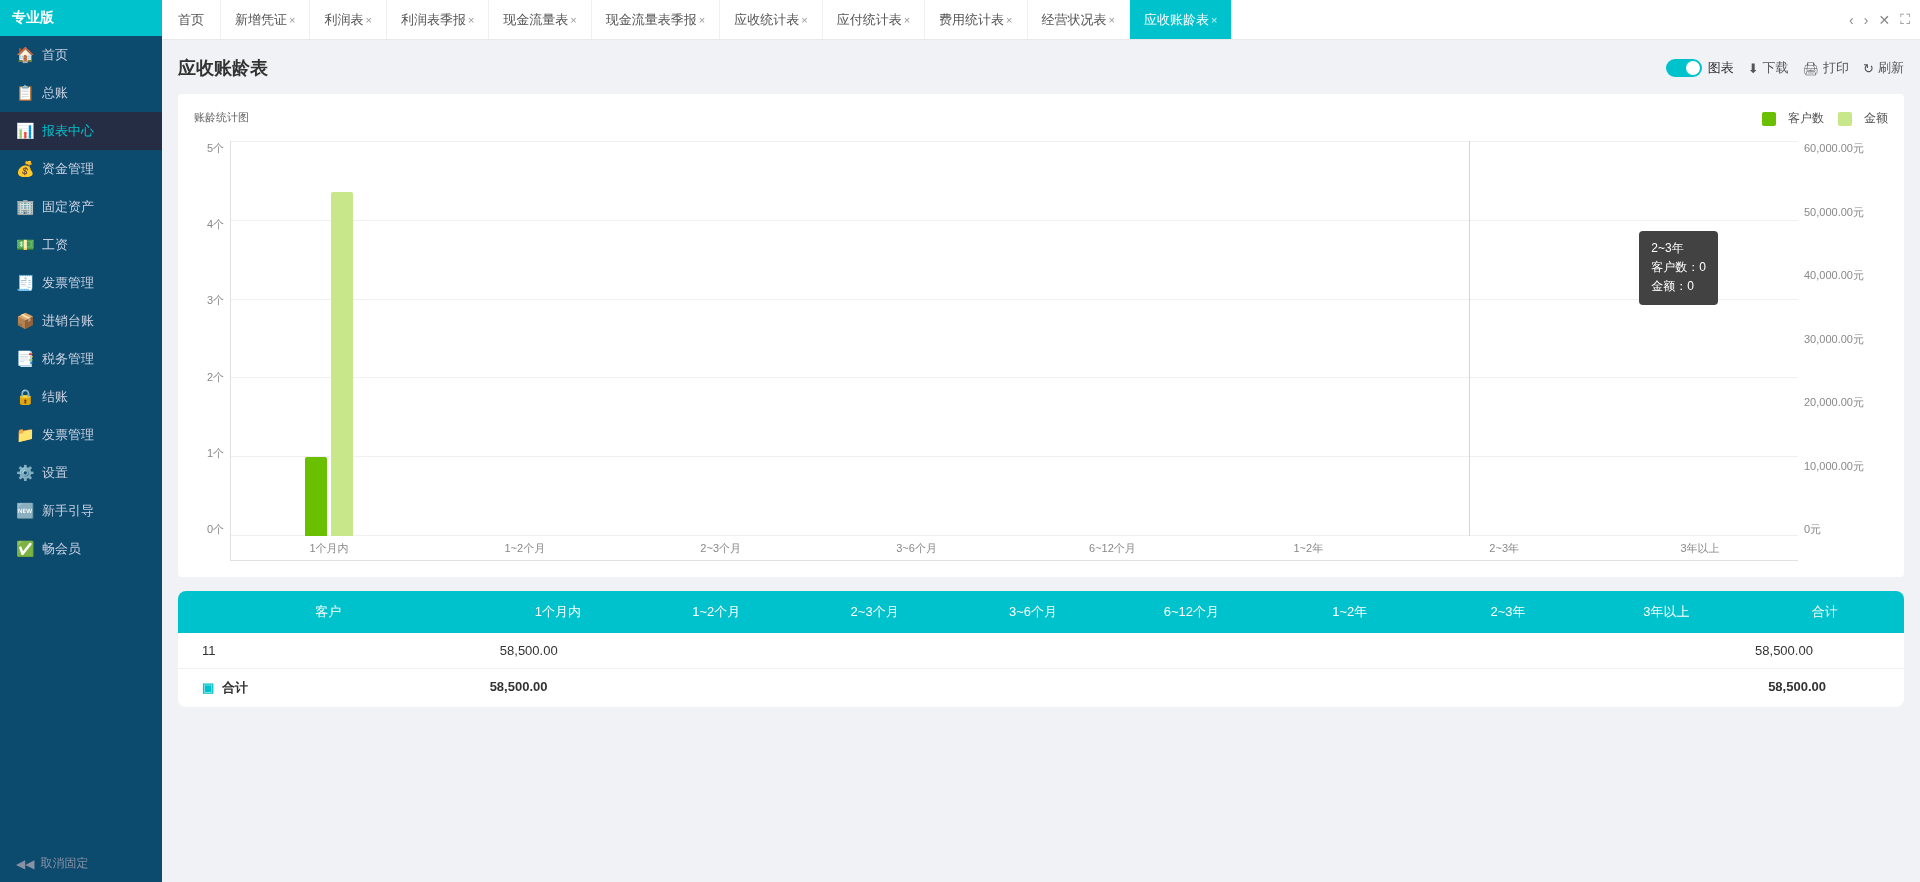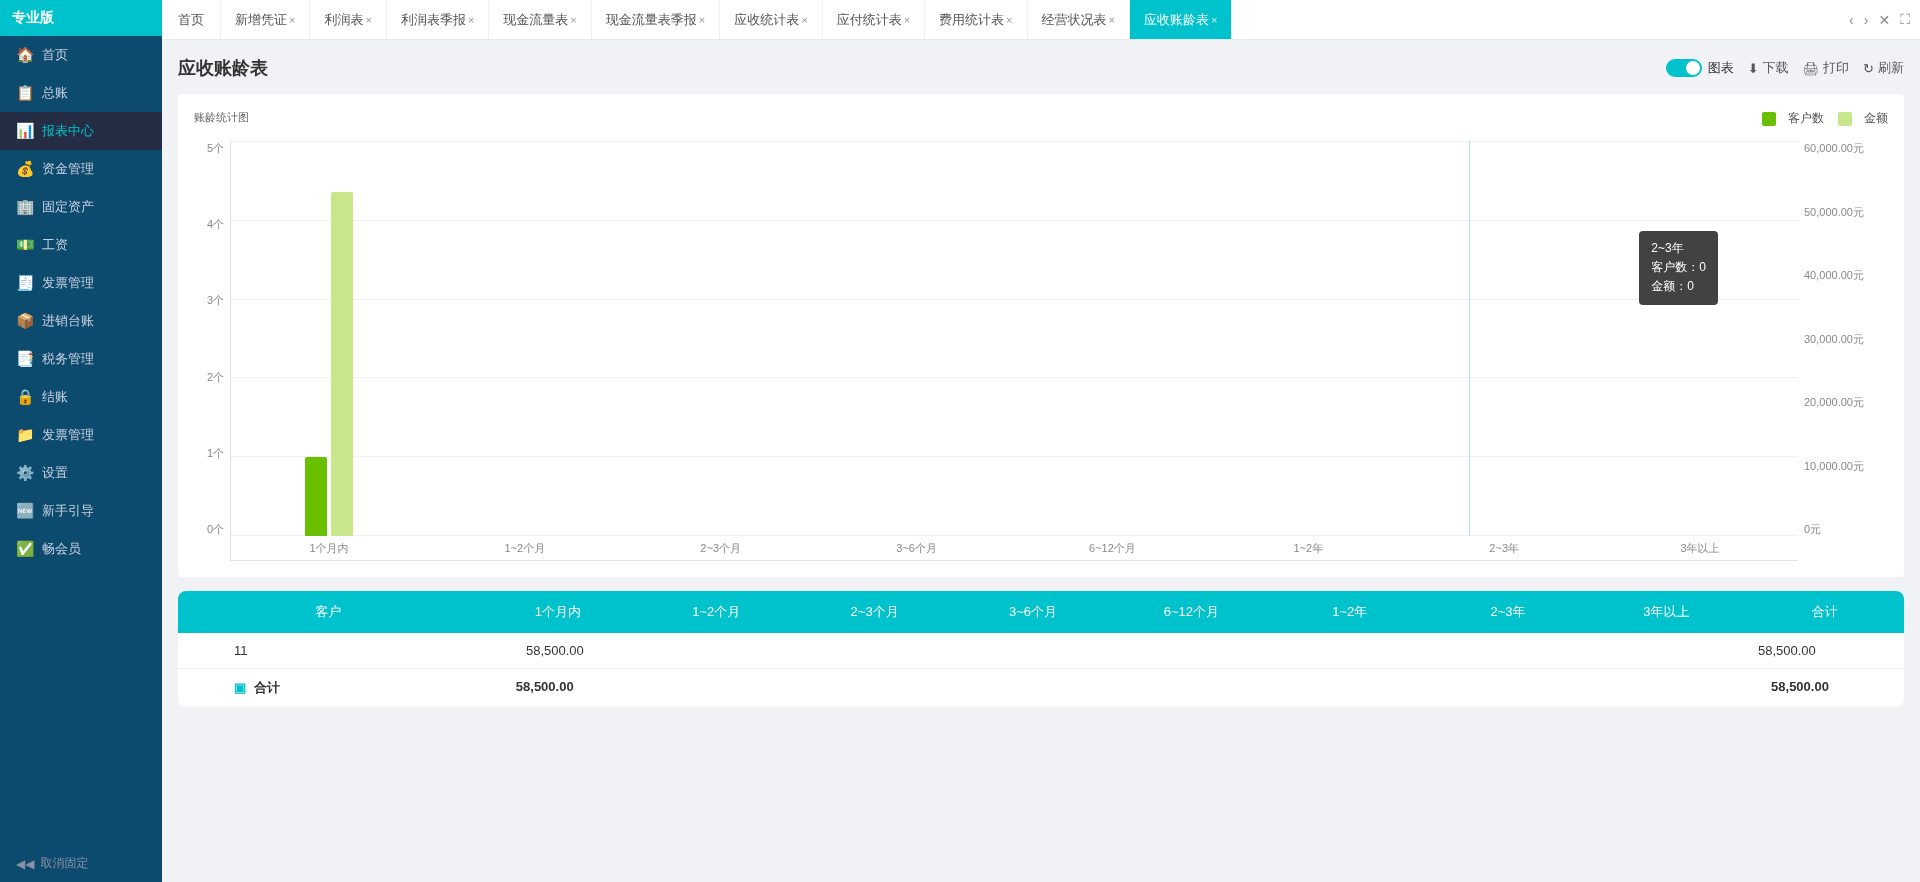--- a/index.html
+++ b/index.html
@@ -334,22 +334,21 @@
     }
     .table-row:last-child { border-bottom: none; }
     .table-row .td {
       padding: 10px 8px;
       text-align: left;
       flex: 1;
     }
     .table-row .td:first-child {
       flex: 2;
       text-align: left;
-      padding-left: 16px;
-      margin-left: 40px;
+      padding-left: 24px;
     }
     .table-row.total-row {
       font-weight: bold;
       gap: 16px;
     }
     .total-icon {
       color: #00c2cc;
       margin-right: 4px;
     }
   </style>

